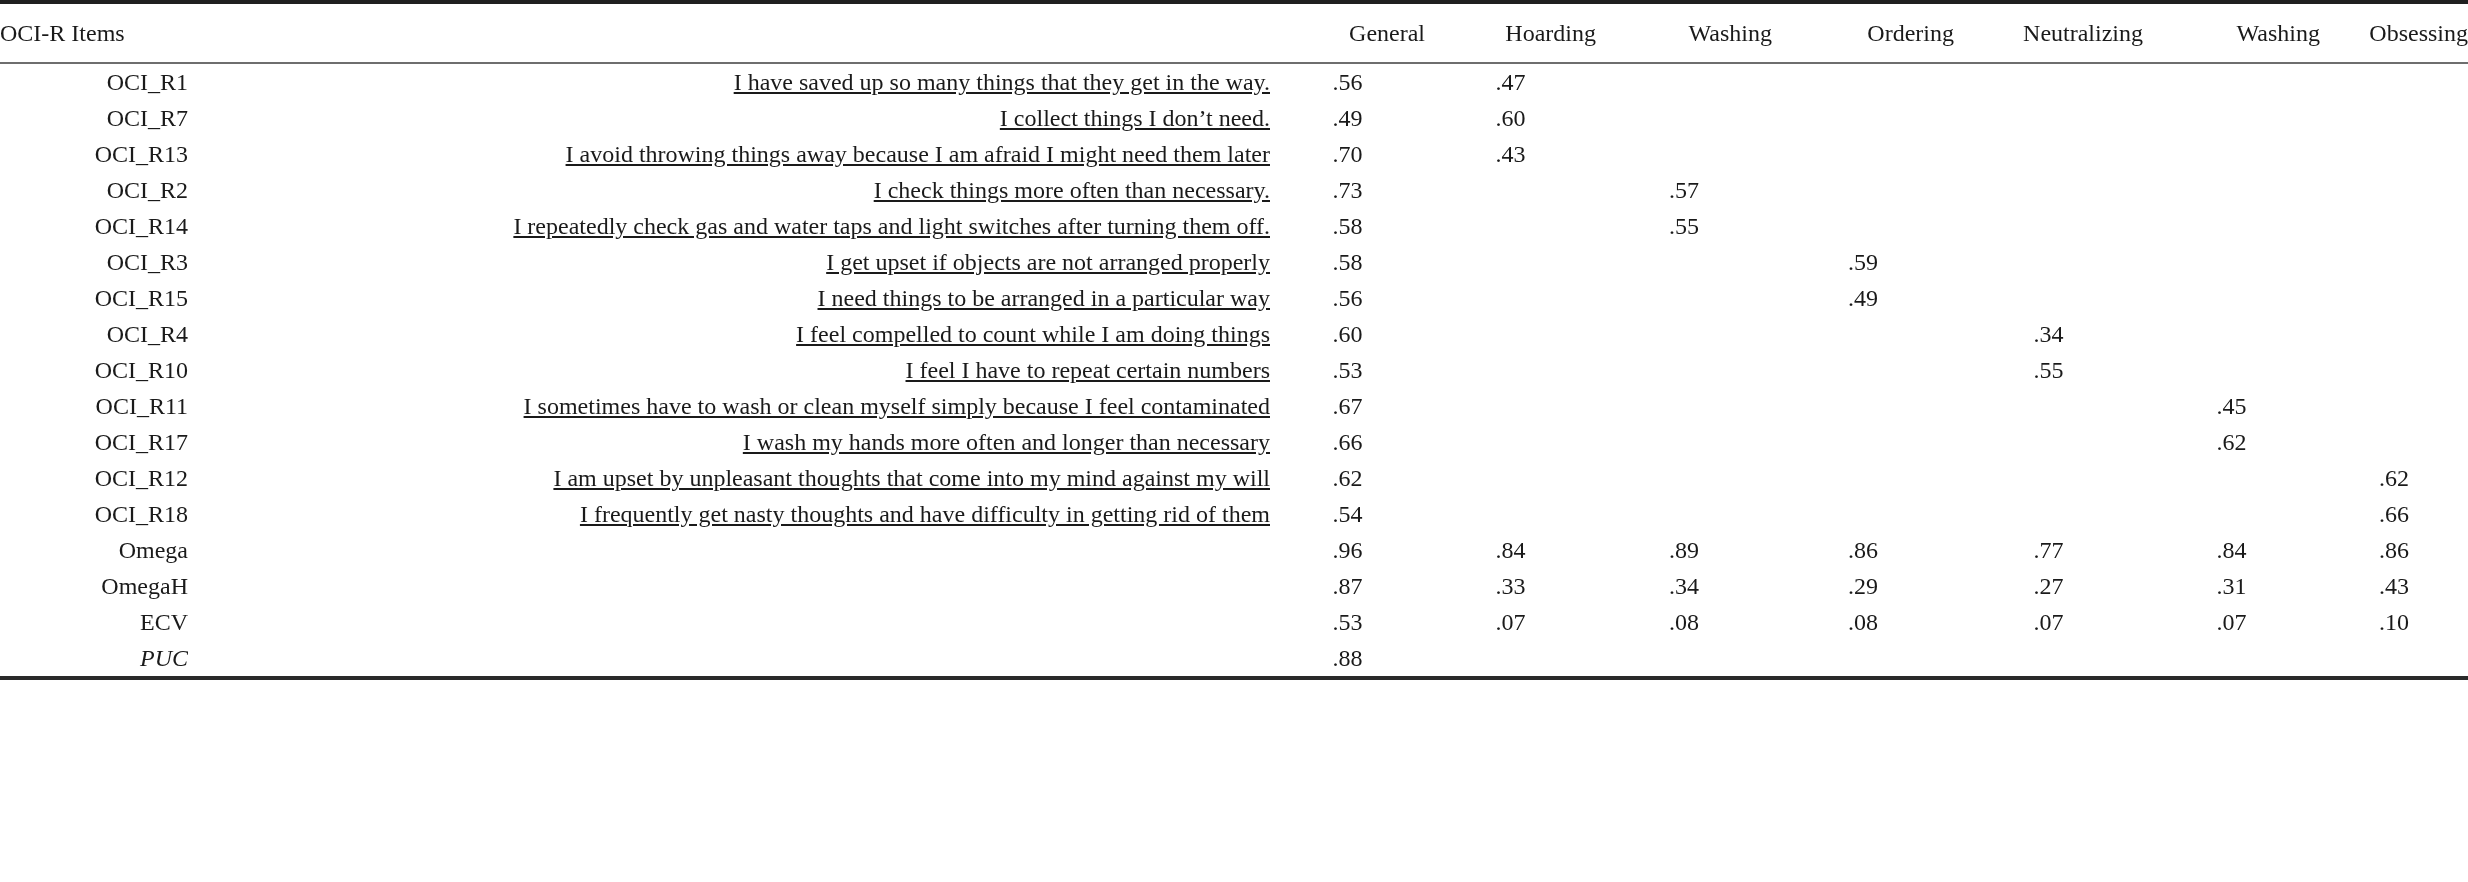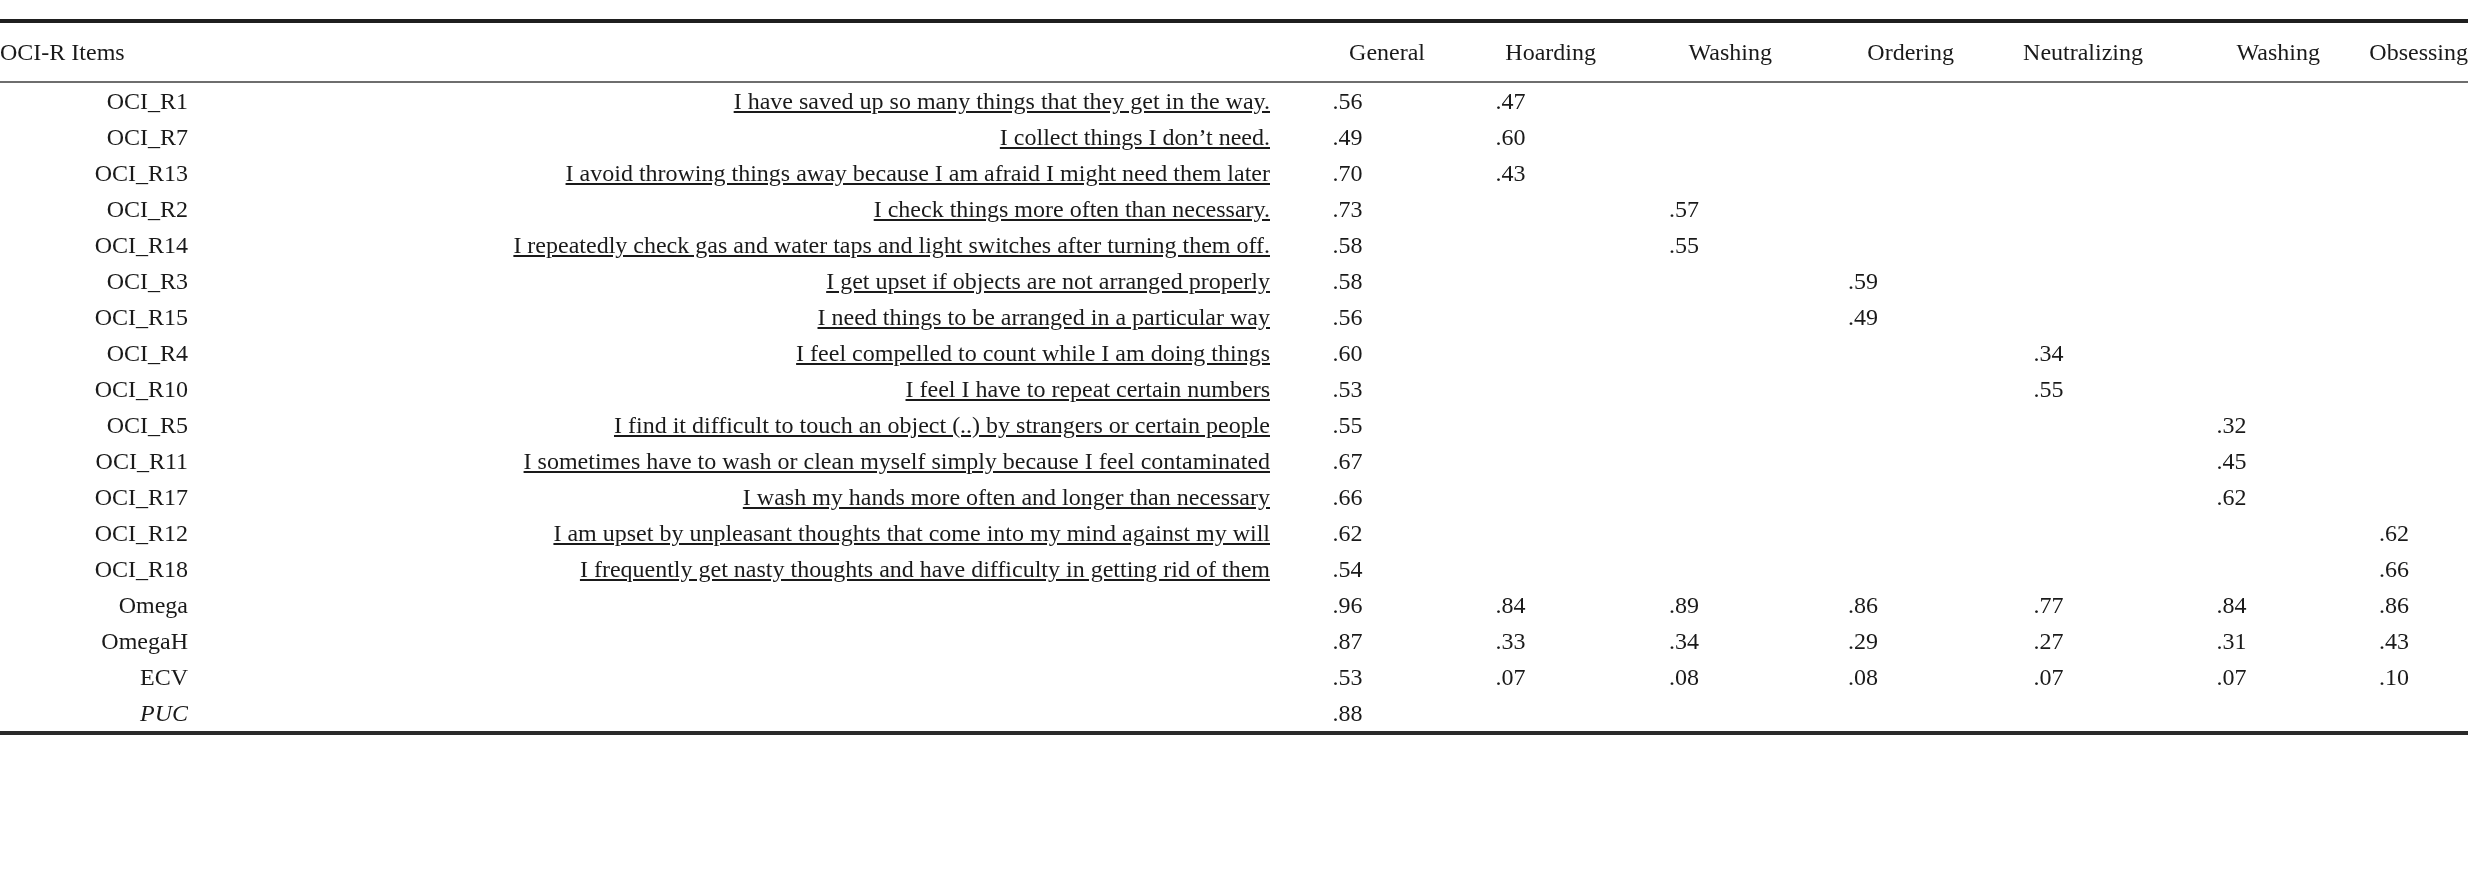--- a/index.html
+++ b/index.html
@@ -16,21 +16,20 @@
   }
   .paper-table-wrap {
     width: 2468px;
   }
   table.loadings {
     width: 2468px;
     border-collapse: collapse;
     table-layout: fixed;
     border-top: 4px solid #1f1f1f;
     border-bottom: 4px solid #2a2a2a;
-    margin-top: 19px;
   }
   table.loadings th, table.loadings td {
     font-weight: normal;
     font-size: 24px;
     padding: 0;
     white-space: nowrap;
     overflow: hidden;
     vertical-align: middle;
   }
   thead th {
@@ -188,31 +187,20 @@
           <td class="desc">I feel I have to repeat certain numbers</td>
           <td class="val">.53</td>
           <td class="val"></td>
           <td class="val"></td>
           <td class="val"></td>
           <td class="val">.55</td>
           <td class="val"></td>
           <td class="val"></td>
         </tr>
         <tr>
-          <td class="code">OCI_R5</td>
-          <td class="desc">I find it difficult to touch an object (..) by strangers or certain people</td>
-          <td class="val">.55</td>
-          <td class="val"></td>
-          <td class="val"></td>
-          <td class="val"></td>
-          <td class="val"></td>
-          <td class="val">.32</td>
-          <td class="val"></td>
-        </tr>
-        <tr>
           <td class="code">OCI_R11</td>
           <td class="desc">I sometimes have to wash or clean myself simply because I feel contaminated</td>
           <td class="val">.67</td>
           <td class="val"></td>
           <td class="val"></td>
           <td class="val"></td>
           <td class="val"></td>
           <td class="val">.45</td>
           <td class="val"></td>
         </tr>

